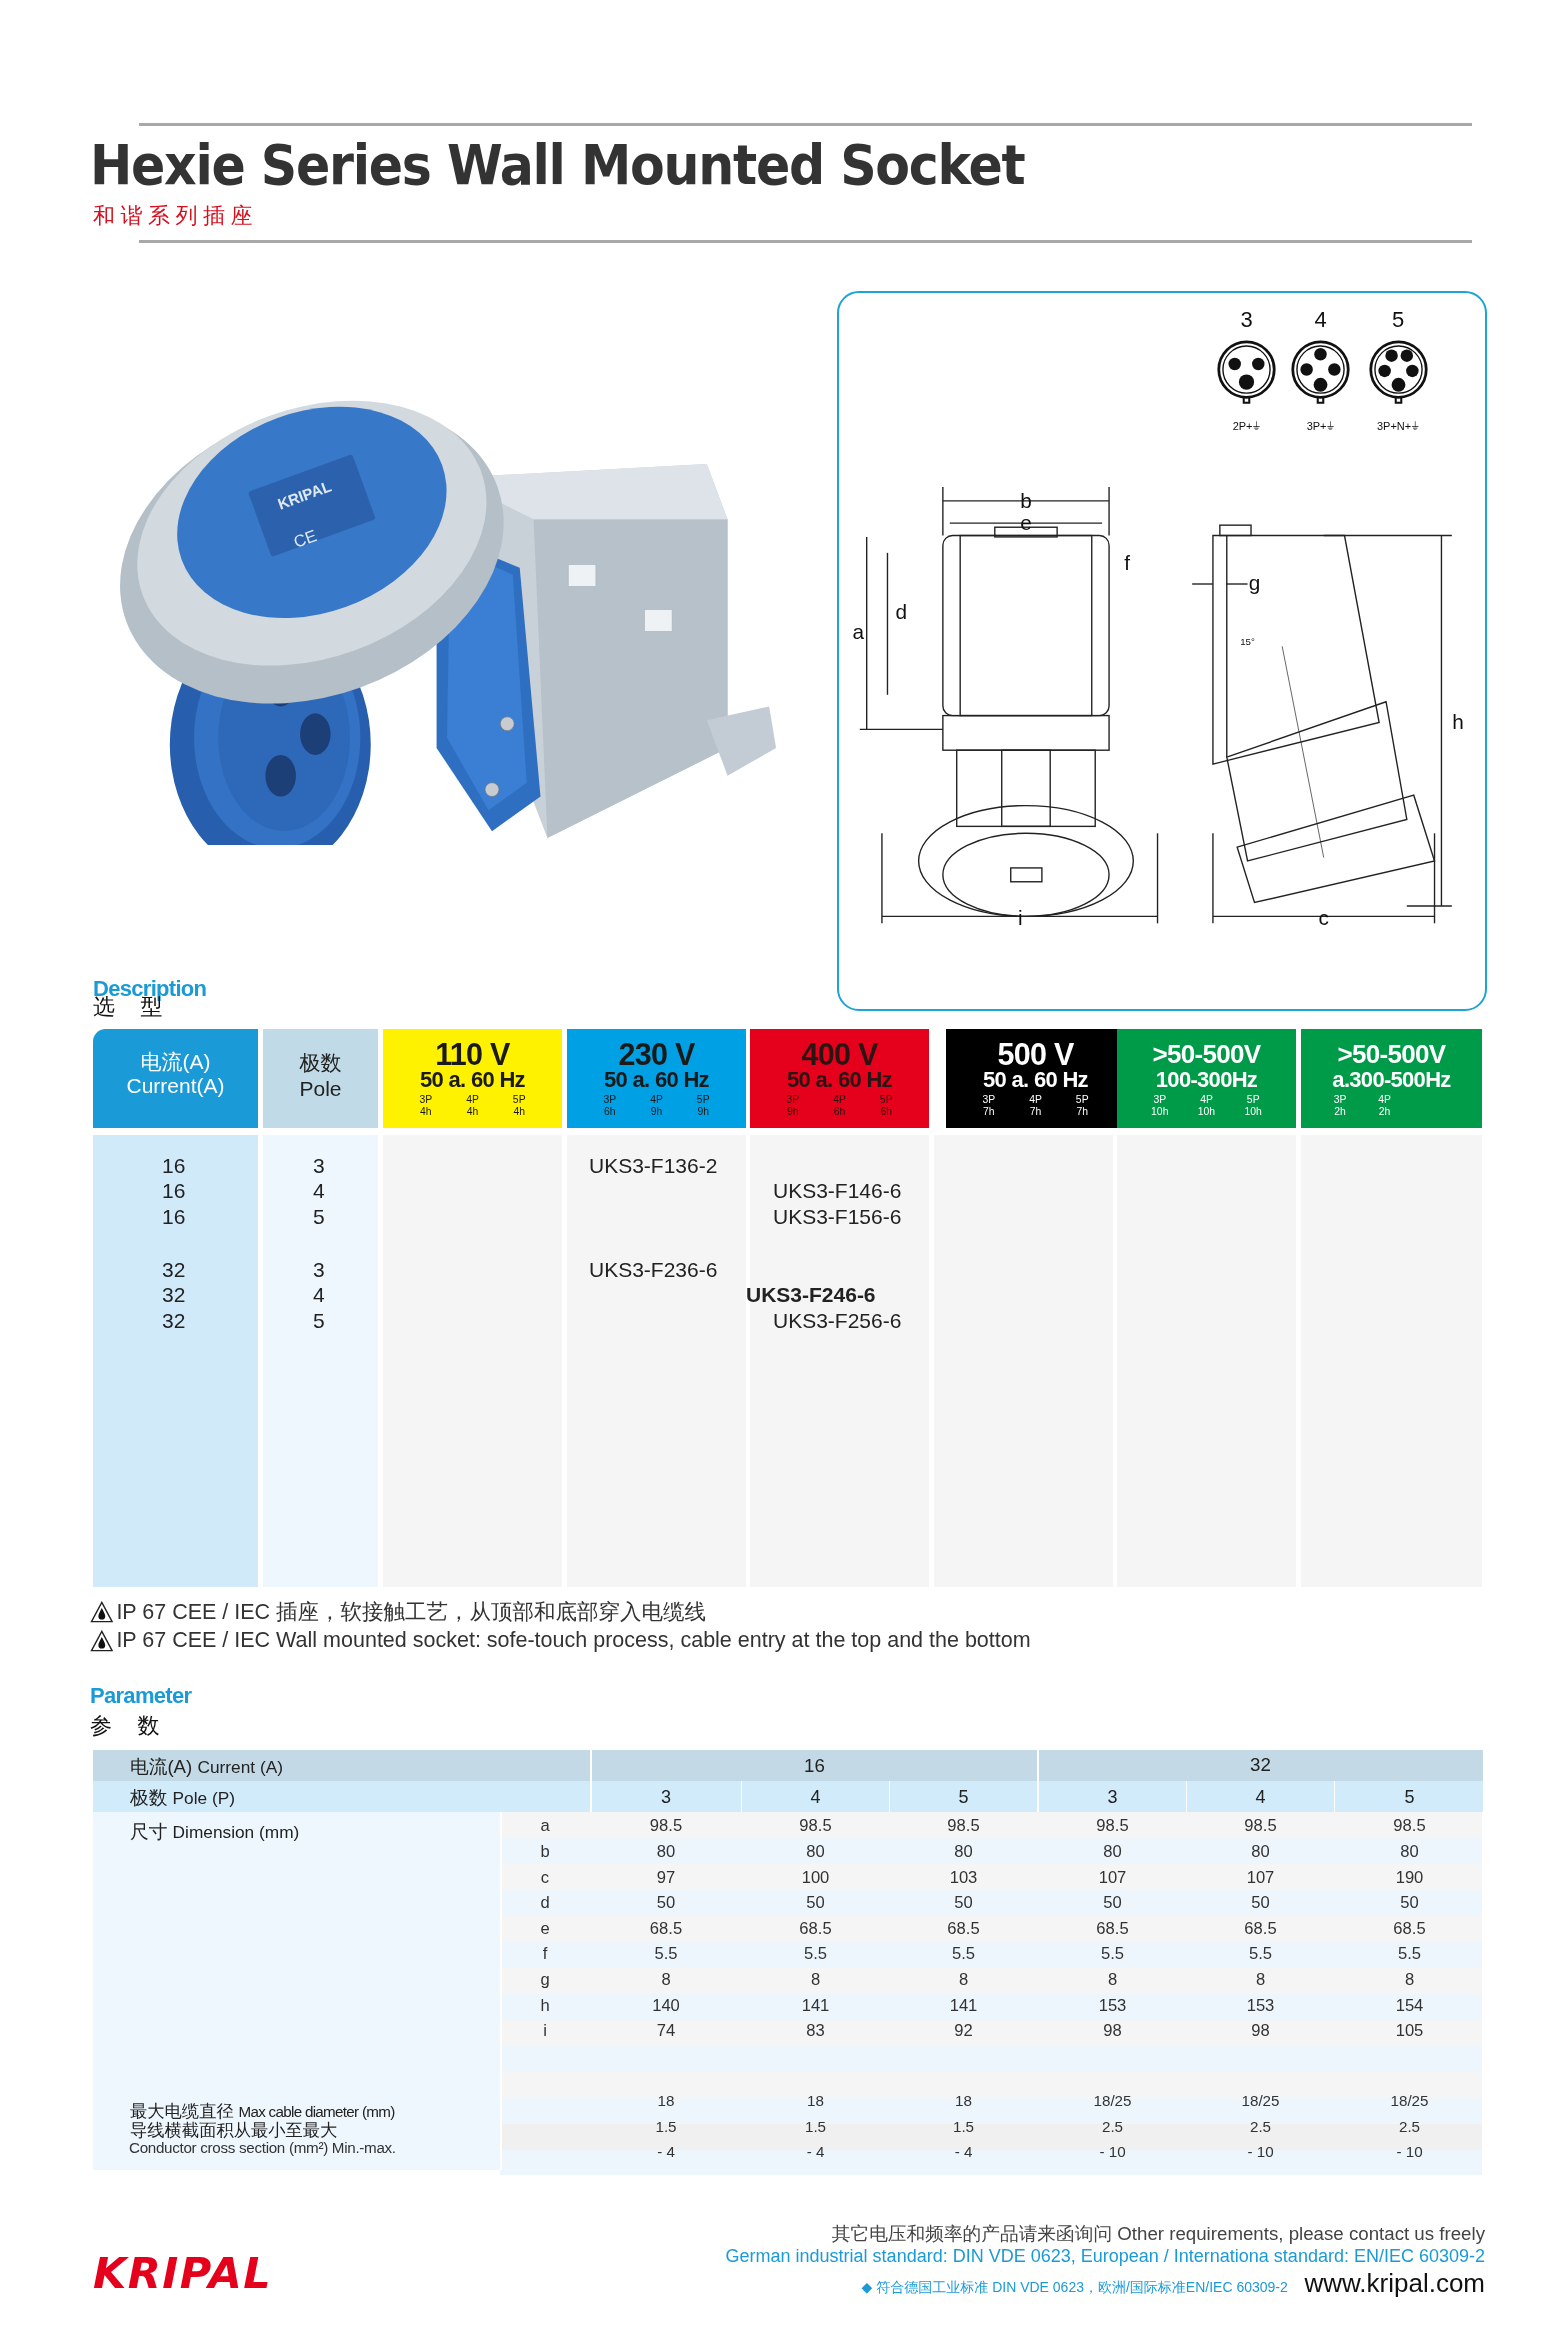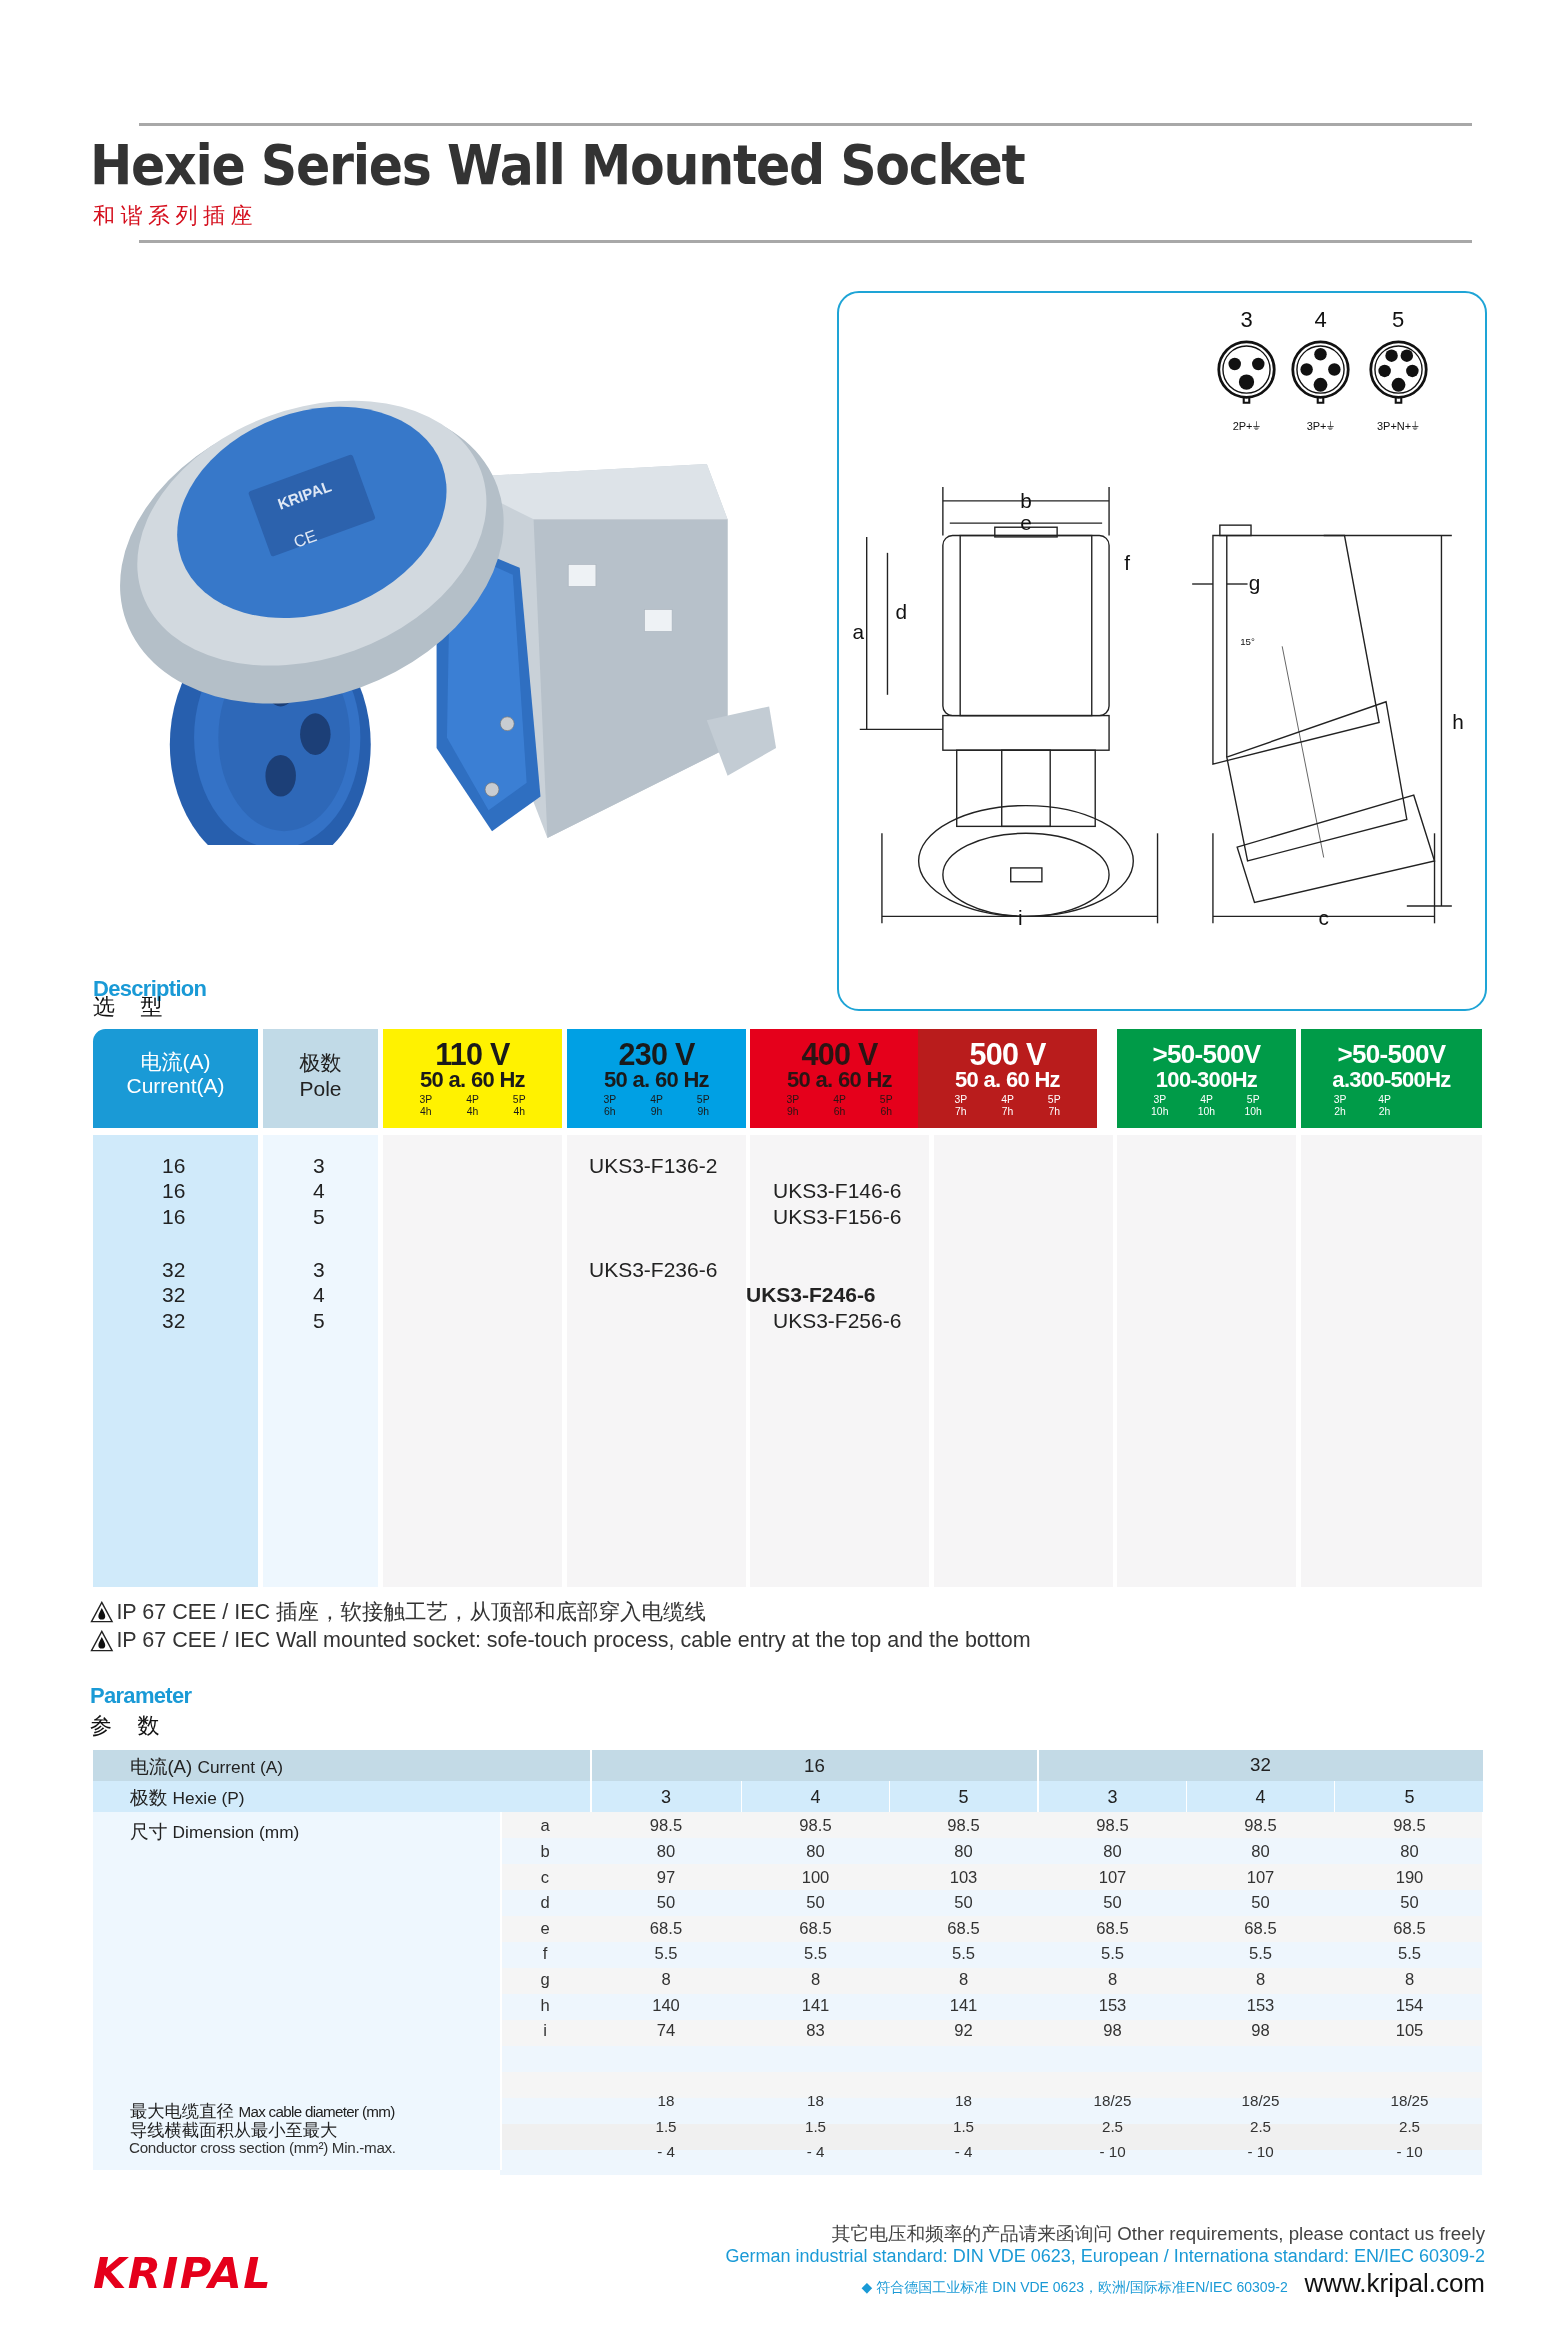--- a/index.html
+++ b/index.html
@@ -210,21 +210,21 @@
 </div>
 <div class="hdr" style="left:750px; width:179px; background:#e5001b; color:#2a1414;">
   <div class="v">400 V</div>
   <div class="hz">50 a. 60 Hz</div>
   <div class="ph">
       <div><span>3P</span><br><span>9h</span></div>
       <div><span>4P</span><br><span>6h</span></div>
       <div><span>5P</span><br><span>6h</span></div>
     </div>
 </div>
-<div class="hdr" style="left:918px; width:179px; background:#b91c1c; color:#ffffff;">
+<div class="hdr" style="left:946px; width:179px; background:#000000; color:#ffffff;">
   <div class="v">500 V</div>
   <div class="hz">50 a. 60 Hz</div>
   <div class="ph">
       <div><span>3P</span><br><span>7h</span></div>
       <div><span>4P</span><br><span>7h</span></div>
       <div><span>5P</span><br><span>7h</span></div>
     </div>
 </div>
 <div class="hdr" style="left:1117px; width:179px; background:#009b48; color:#ffffff;">
   <div class="v" style="font-size:26px;">&gt;50-500V</div>
@@ -324,21 +324,21 @@
   <div style="height:26px; background:#f5f5f5;"></div>
   <div style="height:26px; background:#eef6fd;"></div>
   <div style="height:26px; background:#f5f5f5;"></div>
   <div style="height:26px; background:#eef6fd;"></div>
   <div style="height:26px; background:#f0f0f0;"></div>
   <div style="height:25px; background:#eef6fd;"></div>
 </div>
 <div class="abs" style="left:500px; top:1812px; width:2.1px; height:358px; background:#fff;"></div>
 
 <div class="plabel" style="left:130px; top:1754px;"><span>电流(A)</span> <span style="font-size:17.3px;">Current (A)</span></div>
-<div class="plabel" style="left:130px; top:1785px;"><span>极数</span> <span style="font-size:17.3px;">Hexie (P)</span></div>
+<div class="plabel" style="left:130px; top:1785px;"><span>极数</span> <span style="font-size:17.3px;">Pole (P)</span></div>
 <div class="plabel" style="left:130px; top:1819px;"><span>尺寸</span> <span style="font-size:17.3px;">Dimension (mm)</span></div>
 
 <div class="pcell" style="left:592px; width:445px; top:1755px; font-size:18.7px; color:#222;">16</div>
 <div class="pcell" style="left:1039px; width:443px; top:1754px; font-size:18.7px; color:#222;">32</div>
 
 <div id="pole-row">
     <div class="pcell" style="left: 592px; width: 148px; top: 1787px; font-size: 18px; color: rgb(34, 34, 34);">3</div>
     <div class="pcell" style="left: 742px; width: 147px; top: 1787px; font-size: 18px; color: rgb(34, 34, 34);">4</div>
     <div class="pcell" style="left: 890px; width: 147px; top: 1787px; font-size: 18px; color: rgb(34, 34, 34);">5</div>
     <div class="pcell" style="left: 1039px; width: 147px; top: 1787px; font-size: 18px; color: rgb(34, 34, 34);">3</div>

